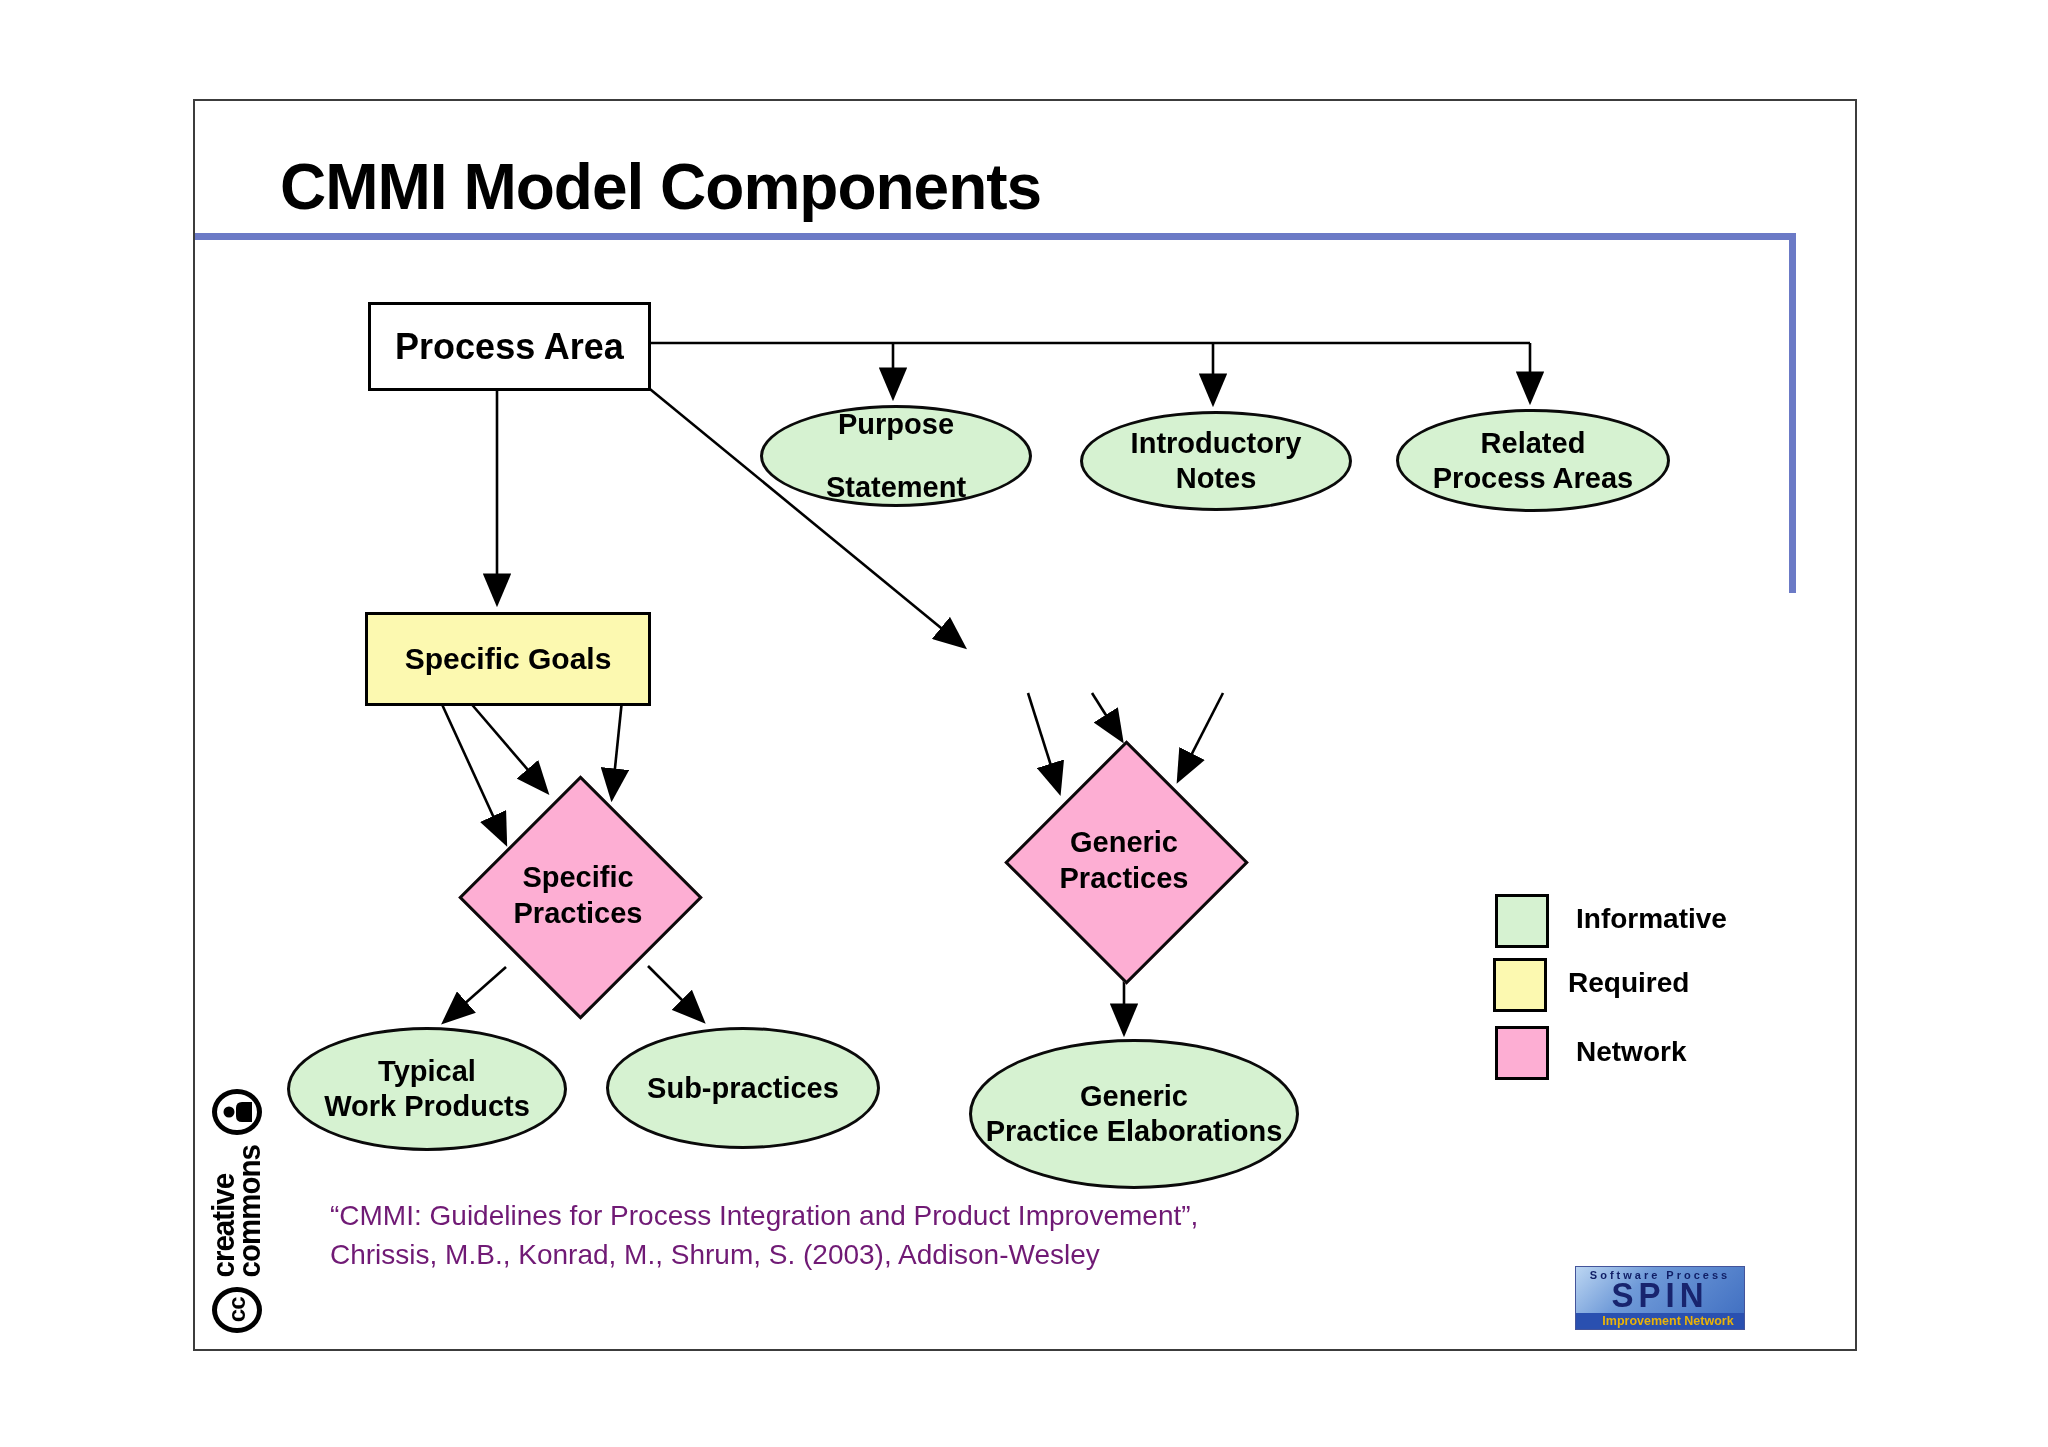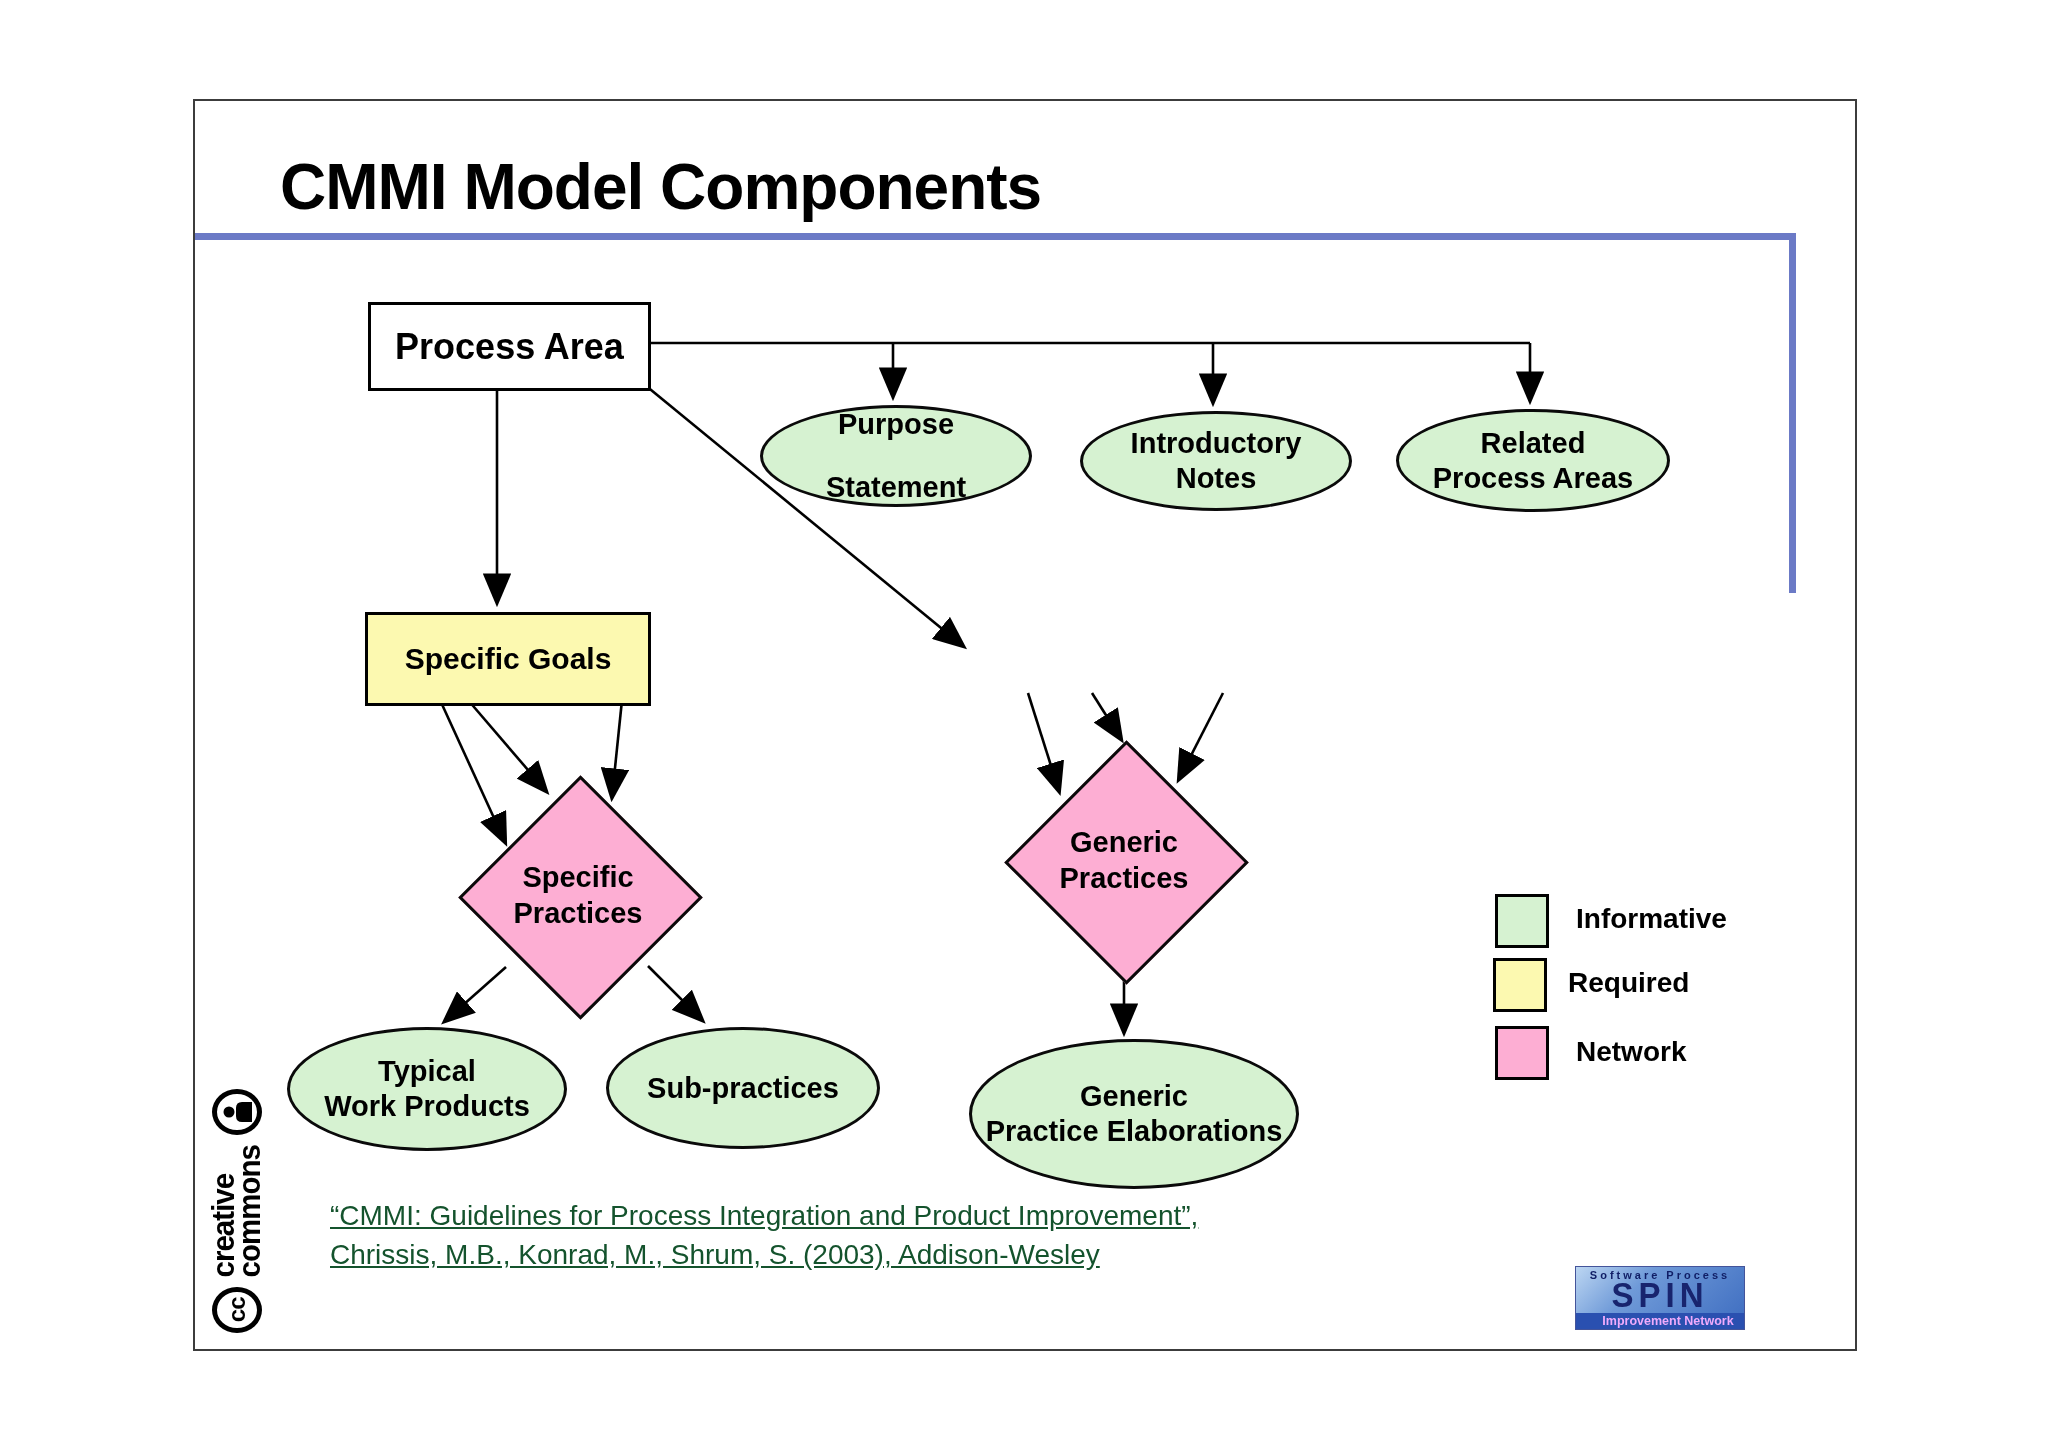--- a/index.html
+++ b/index.html
@@ -32,40 +32,40 @@
   .diamond{position:absolute;width:167px;height:167px;background:#fdaed3;
            border:3px solid #0a0a0a;transform:rotate(45deg);}
   .diamond-label{position:absolute;width:220px;text-align:center;font-weight:bold;
                  font-size:29px;line-height:36px;color:#000;}
 
   
   .legend-swatch{position:absolute;width:48px;height:48px;border:3px solid #000;}
   .legend-label{position:absolute;font-size:28px;font-weight:bold;color:#000;white-space:nowrap;}
 
   
-  .citation{position:absolute;left:330px;top:1196px;color:#14532d;font-size:28px;line-height:39px;text-decoration:underline;}
+  .citation{position:absolute;left:330px;top:1196px;color:#701a75;font-size:28px;line-height:39px;}
 
   
   .cc-badge{position:absolute;left:115px;top:1183px;width:244px;height:56px;
             transform:rotate(-90deg);display:flex;align-items:center;gap:6px;color:#000;}
   .cc-circle{width:50px;height:50px;border:5px solid #000;border-radius:50%;
              display:flex;align-items:center;justify-content:center;box-sizing:border-box;
              font-weight:bold;font-size:24px;letter-spacing:-1px;background:#fff;}
   .cc-words{font-weight:bold;font-size:31px;line-height:26px;letter-spacing:-1px;
             transform:scaleX(0.95);white-space:nowrap;}
 
   
   .spin-logo{position:absolute;left:1575px;top:1266px;width:168px;height:62px;
              background:linear-gradient(135deg,#bcd6f2 0%,#6f9ad8 35%,#3d6cc0 100%);
              border:1px solid #44549a;display:flex;flex-direction:column;overflow:hidden;}
   .spin-top{font-size:11px;font-weight:bold;color:#101e66;letter-spacing:3px;
             text-align:center;padding-top:2px;white-space:nowrap;}
   .spin-name{font-size:33px;font-weight:900;color:#18246e;text-align:center;line-height:28px;
              letter-spacing:5px;transform:scaleY(1.05);}
-  .spin-bottom{margin-top:auto;background:#2a50b0;color:#f0abfc;font-size:12.5px;font-weight:bold;
+  .spin-bottom{margin-top:auto;background:#2a50b0;color:#eab308;font-size:12.5px;font-weight:bold;
                text-align:center;line-height:16px;white-space:nowrap;padding-left:16px;}
 </style>
 </head>
 <body>
 
 <div id="canvas">
 
   <div class="frame"></div>
 
   <div class="title">CMMI Model Components</div>

